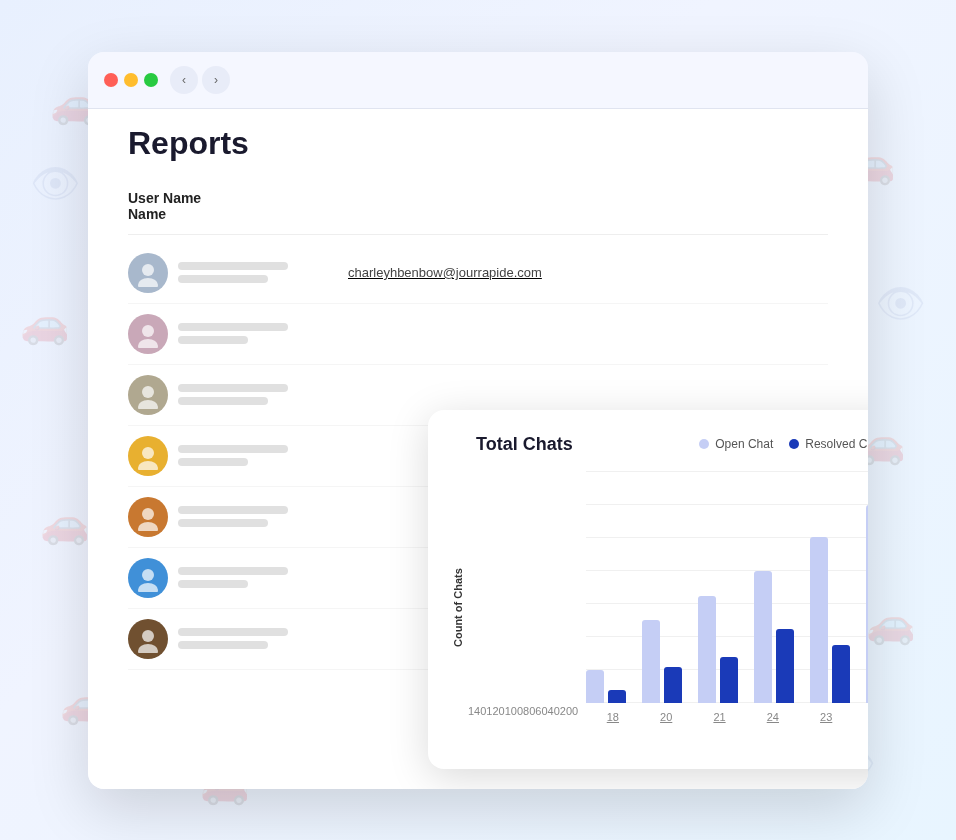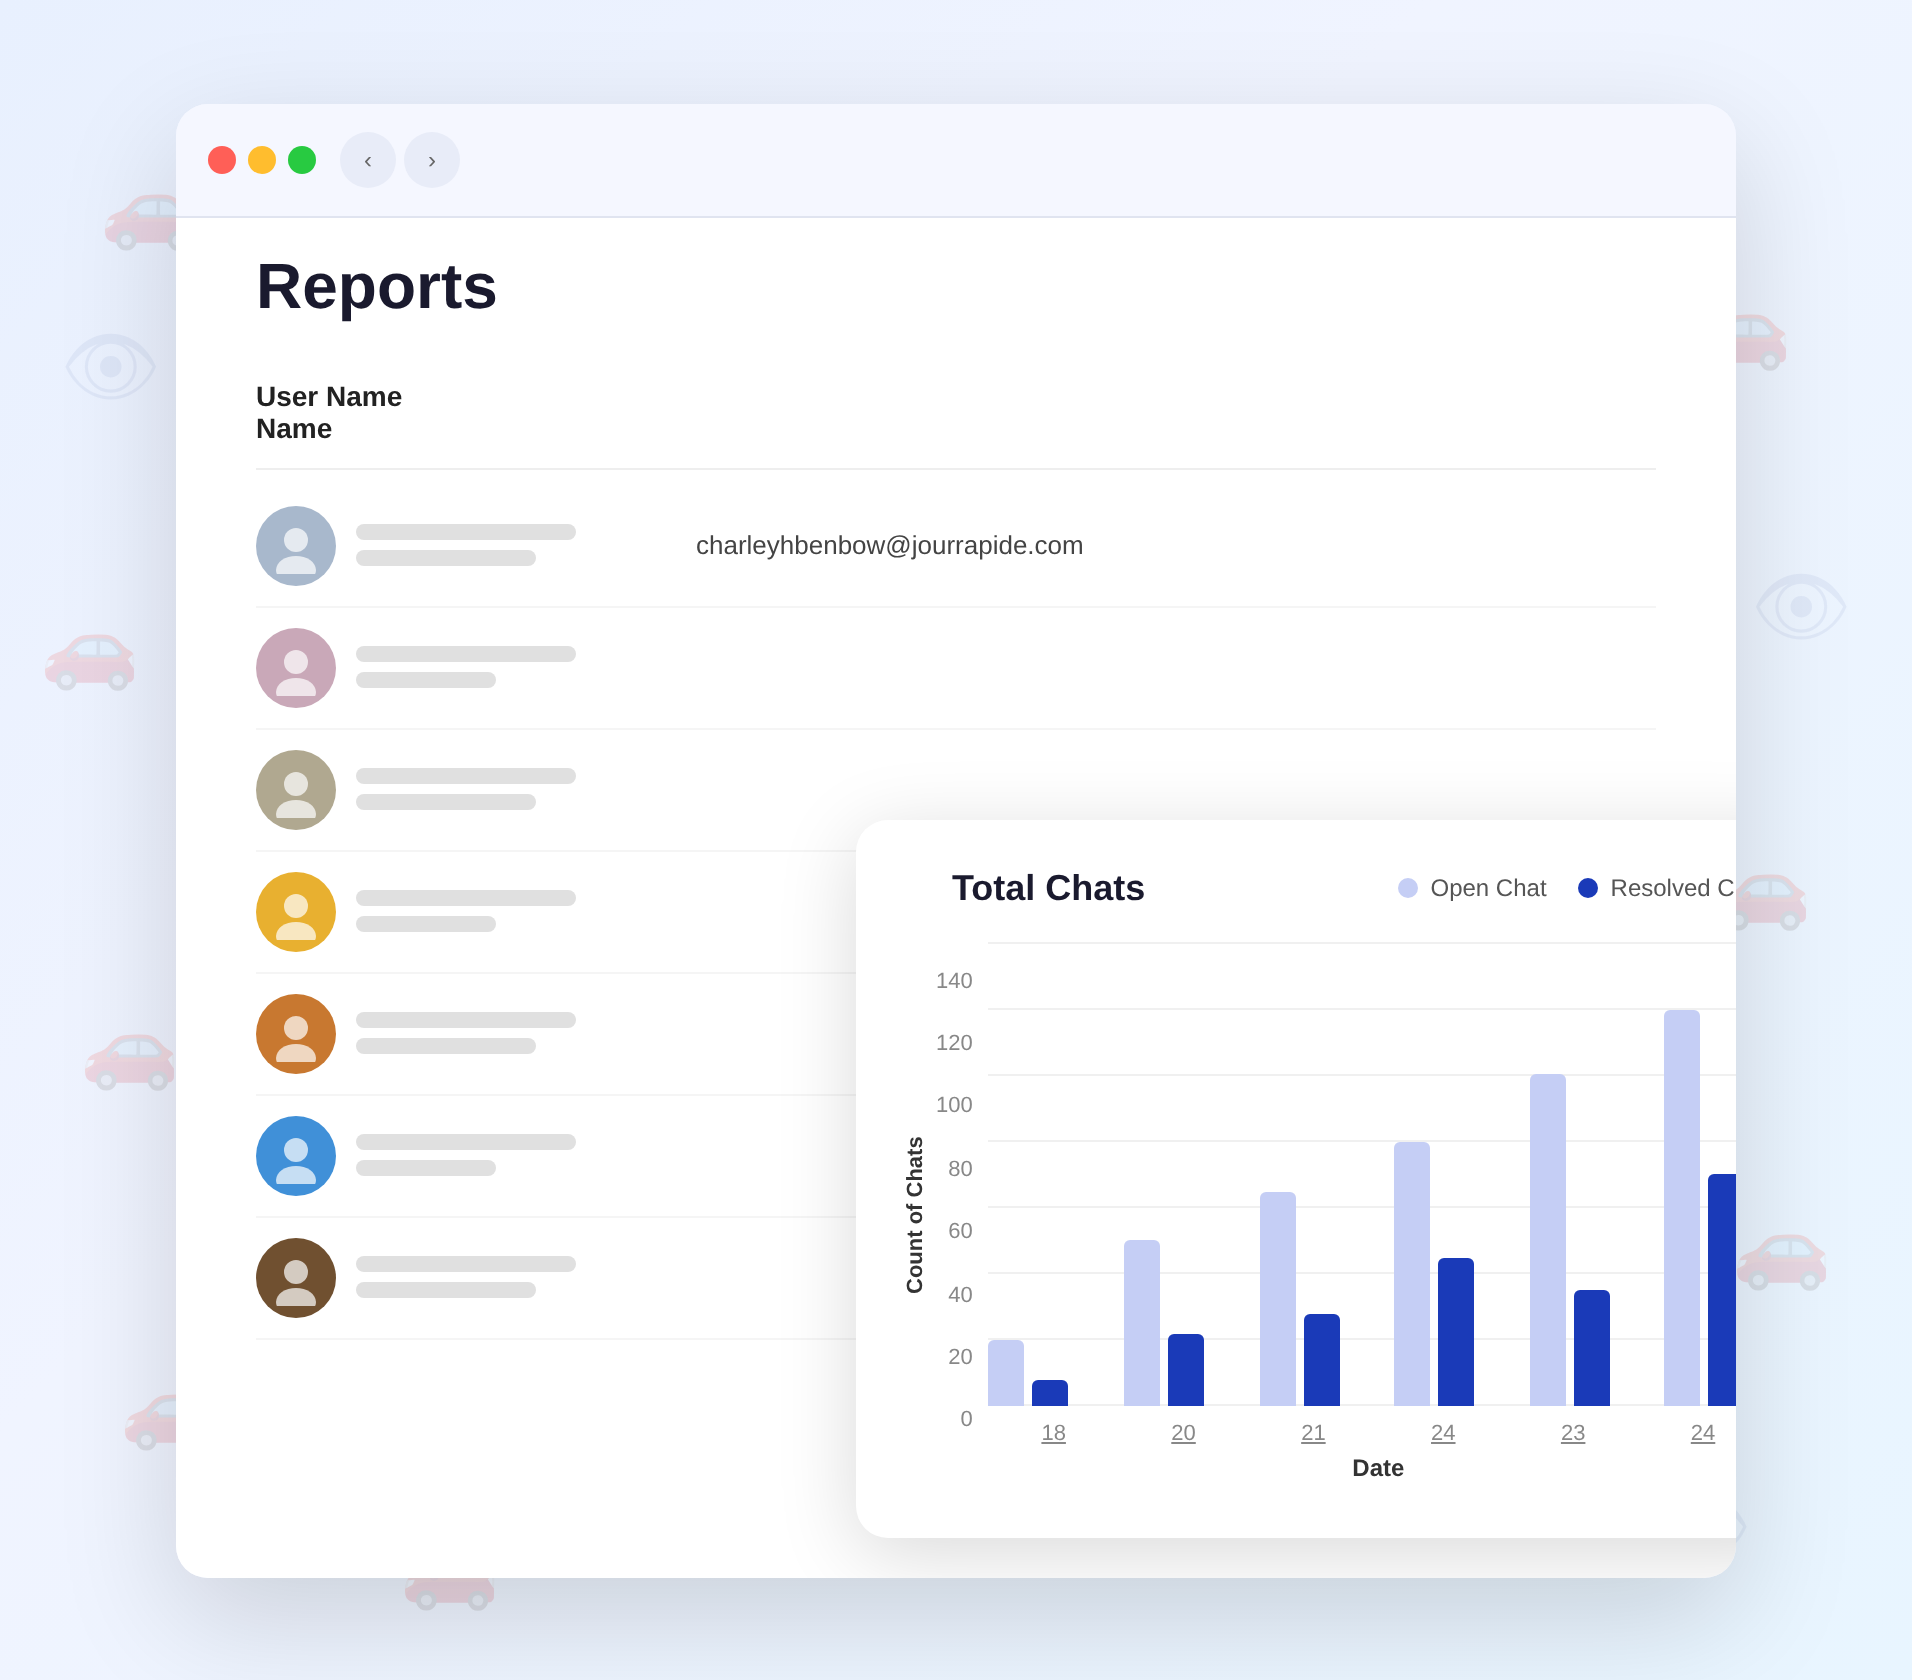--- a/index.html
+++ b/index.html
@@ -138,20 +138,21 @@
 
     .col-email {
       flex: 1;
       font-size: 14px;
       font-weight: 600;
       color: #222;
     }
 
     .table-rows {
       margin-top: 8px;
+      text-decoration: underline;
     }
 
     .table-row {
       display: flex;
       align-items: center;
       padding: 10px 0;
       border-bottom: 1px solid #f5f5f5;
     }
 
     .user-cell {
@@ -248,21 +249,21 @@
     .dot-resolved { background: #1a3ab8; }
 
     
     .chart-area {
       display: flex;
       gap: 0;
     }
 
     .y-axis {
       display: flex;
-      flex-direction: column;
+      flex-direction: row;
       justify-content: space-between;
       align-items: flex-end;
       padding-right: 8px;
       padding-bottom: 28px;
       height: 260px;
       font-size: 11px;
       color: #888;
       margin-top: 14px;
     }
 
@@ -588,21 +589,20 @@
               </div>
 
               <div class="x-axis">
                 <span class="x-label">18</span>
                 <span class="x-label">20</span>
                 <span class="x-label">21</span>
                 <span class="x-label">24</span>
                 <span class="x-label">23</span>
                 <span class="x-label">24</span>
               </div>
-              <div class="x-axis-title">Date</div>
             </div>
           </div>
         </div>
       </div>
     </div>
 
   </div>
 </div>
 
 </body></html>

